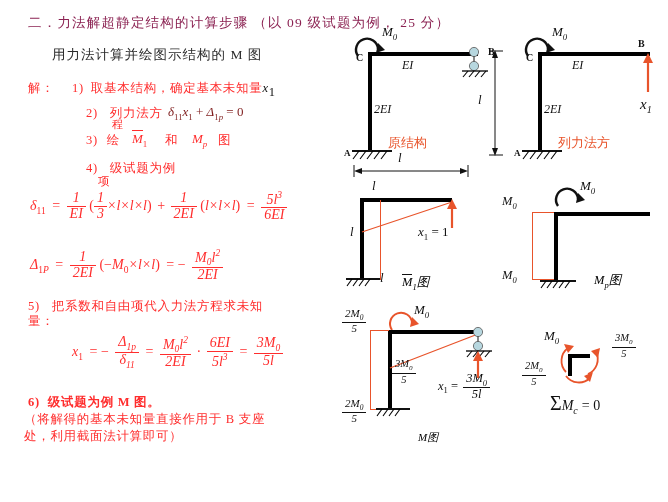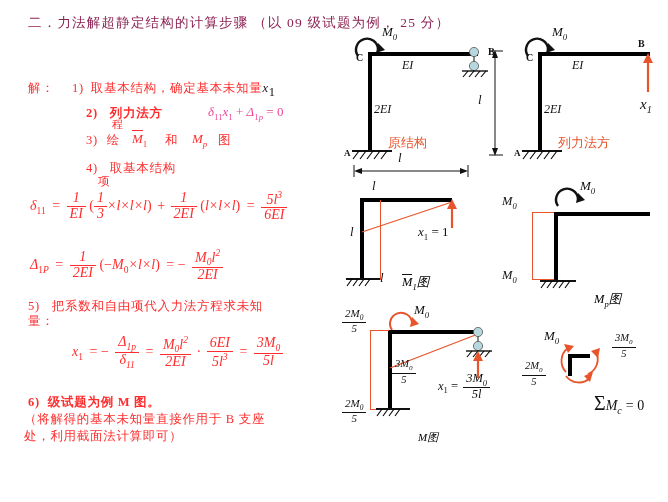--- a/index.html
+++ b/index.html
@@ -45,55 +45,56 @@
   .hatch line{stroke:#000;stroke-width:1.1;}
   .circ{fill:#B7D7DF;stroke:#555;stroke-width:0.8;}
   .fig-cap{position:absolute;white-space:nowrap;font-size:12.5px;}
 </style>
 </head>
 <body>
 
 <div class="page">
 
   <div class="abs title">二．力法解超静定结构的计算步骤 （以 09 级试题为例， 25 分）</div>
+  <div class="abs subtitle">用力法计算并绘图示结构的 M 图</div>
 
   <div class="abs" style="left:28px;top:78px;">
     <span class="stepline">解：</span>
   </div>
   <div class="abs" style="left:72px;top:78px;">
     <span class="stepline">1)</span>
     <span class="stepline" style="margin-left:3px;">取基本结构，确定基本未知量</span><span class="stepline it" style="color:#111;">x</span><sub class="stepline" style="color:#111;">1</sub>
   </div>
 
-  <div class="abs" style="left:86px;top:103px;font-weight:bold;">
+  <div class="abs" style="left:86px;top:103px;">
     <span class="stepline">2)</span>
     <span class="stepline" style="margin-left:8px;">列力法方</span>
   </div>
   <div class="abs stepline" style="left:112px;top:117px;font-size:11px;">程</div>
 
-  <div class="abs mathline" style="left:168px;top:104px;font-size:13px;color:#ec4899;margin-left:40px;">
+  <div class="abs mathline" style="left:168px;top:104px;font-size:13px;color:#7f1d1d;">
     <span class="it">δ</span><sub>11</sub><span class="it">x</span><sub>1</sub> + <span class="it">Δ</span><sub>1<span class="it">p</span></sub> = 0
   </div>
 
   <div class="abs" style="left:86px;top:130px;">
     <span class="stepline">3)</span>
     <span class="stepline" style="margin-left:5px;">绘</span>
   </div>
   <div class="abs mathline" style="left:132px;top:131px;font-size:13px;">
     <span style="border-top:1px solid #FF2D2D;padding-top:0px;"><span class="it">M</span></span><sub>1</sub>
   </div>
   <div class="abs stepline" style="left:165px;top:132px;">和</div>
   <div class="abs mathline" style="left:192px;top:131px;font-size:13px;">
     <span class="it">M</span><sub class="it">p</sub>
   </div>
   <div class="abs stepline" style="left:218px;top:132px;">图</div>
 
   <div class="abs" style="left:86px;top:158px;">
     <span class="stepline">4)</span>
-    <span class="stepline" style="margin-left:8px;">取基本结构</span>
+    <span class="stepline" style="margin-left:8px;">级试题为例</span>
   </div>
   <div class="abs stepline" style="left:98px;top:174px;font-size:11.5px;">项</div>
 
   <div class="abs mathline" style="left:30px;top:190px;font-size:14px;">
     <span class="it">δ</span><sub>11</sub>
     <span style="margin:0 3px;">=</span>
     <span class="frac"><span class="num it">1</span><span class="den it">EI</span></span>
     <span>(</span><span class="frac"><span class="num it">1</span><span class="den it">3</span></span><span class="it">×l×l×l</span><span>)</span>
     <span style="margin:0 2px;">+</span>
     <span class="frac"><span class="num it">1</span><span class="den it">2EI</span></span>
@@ -288,21 +289,21 @@
     <svg width="48" height="16" style="left:38px;top:98px;">
       <line x1="4" y1="3" x2="40" y2="3" stroke="#111" stroke-width="2"></line>
       <g class="hatch">
         <line x1="5" y1="10" x2="10" y2="3"></line>
           <line x1="11" y1="10" x2="16" y2="3"></line>
         <line x1="17" y1="10" x2="22" y2="3"></line>
           <line x1="23" y1="10" x2="28" y2="3"></line>
         <line x1="29" y1="10" x2="34" y2="3"></line>
       </g>
     </svg>
-    <div class="fig-cap it" style="left:96px;top:92px;margin-top:19px;">
+    <div class="fig-cap it" style="left:96px;top:92px;">
       <span class="it">M</span><sub class="it">p</sub>图
     </div>
   </div>
 
   <div class="abs" style="left:340px;top:300px;width:190px;height:150px;">
 
     <div class="lbl" style="left:2px;top:8px;font-size:11px;">
       <span class="frac"><span class="num it">2M<sub>0</sub></span><span class="den it">5</span></span>
     </div>
 
@@ -379,19 +380,19 @@
     <div class="bar" style="left:48px;top:28px;width:3.5px;height:22px;"></div>
 
     <svg width="90" height="60" style="left:26px;top:10px;">
       <path d="M22,12 A16,16 0 0 0 20,36" fill="none" stroke="#E8542B" stroke-width="1.8"></path>
       <polygon points="18,8 28,10 22,17" fill="#E8542B"></polygon>
       <path d="M50,16 A16,16 0 0 1 42,38" fill="none" stroke="#E8542B" stroke-width="1.8"></path>
       <polygon points="54,12 52,22 45,15" fill="#E8542B"></polygon>
       <path d="M20,40 A16,16 0 0 0 44,42" fill="none" stroke="#E8542B" stroke-width="1.8"></path>
       <polygon points="47,36 44,46 38,40" fill="#E8542B"></polygon>
     </svg>
-    <div class="lbl" style="left:30px;top:66px;font-size:16px;margin-left:44px;">
+    <div class="lbl" style="left:30px;top:66px;font-size:16px;">
       <span style="font-size:20px;">Σ</span><span class="it" style="font-size:14px;">M</span><sub class="it" style="font-size:10px;">c</sub>
       <span style="font-size:14px;"> = 0</span>
     </div>
   </div>
 
 </div>
 
 </body></html>

